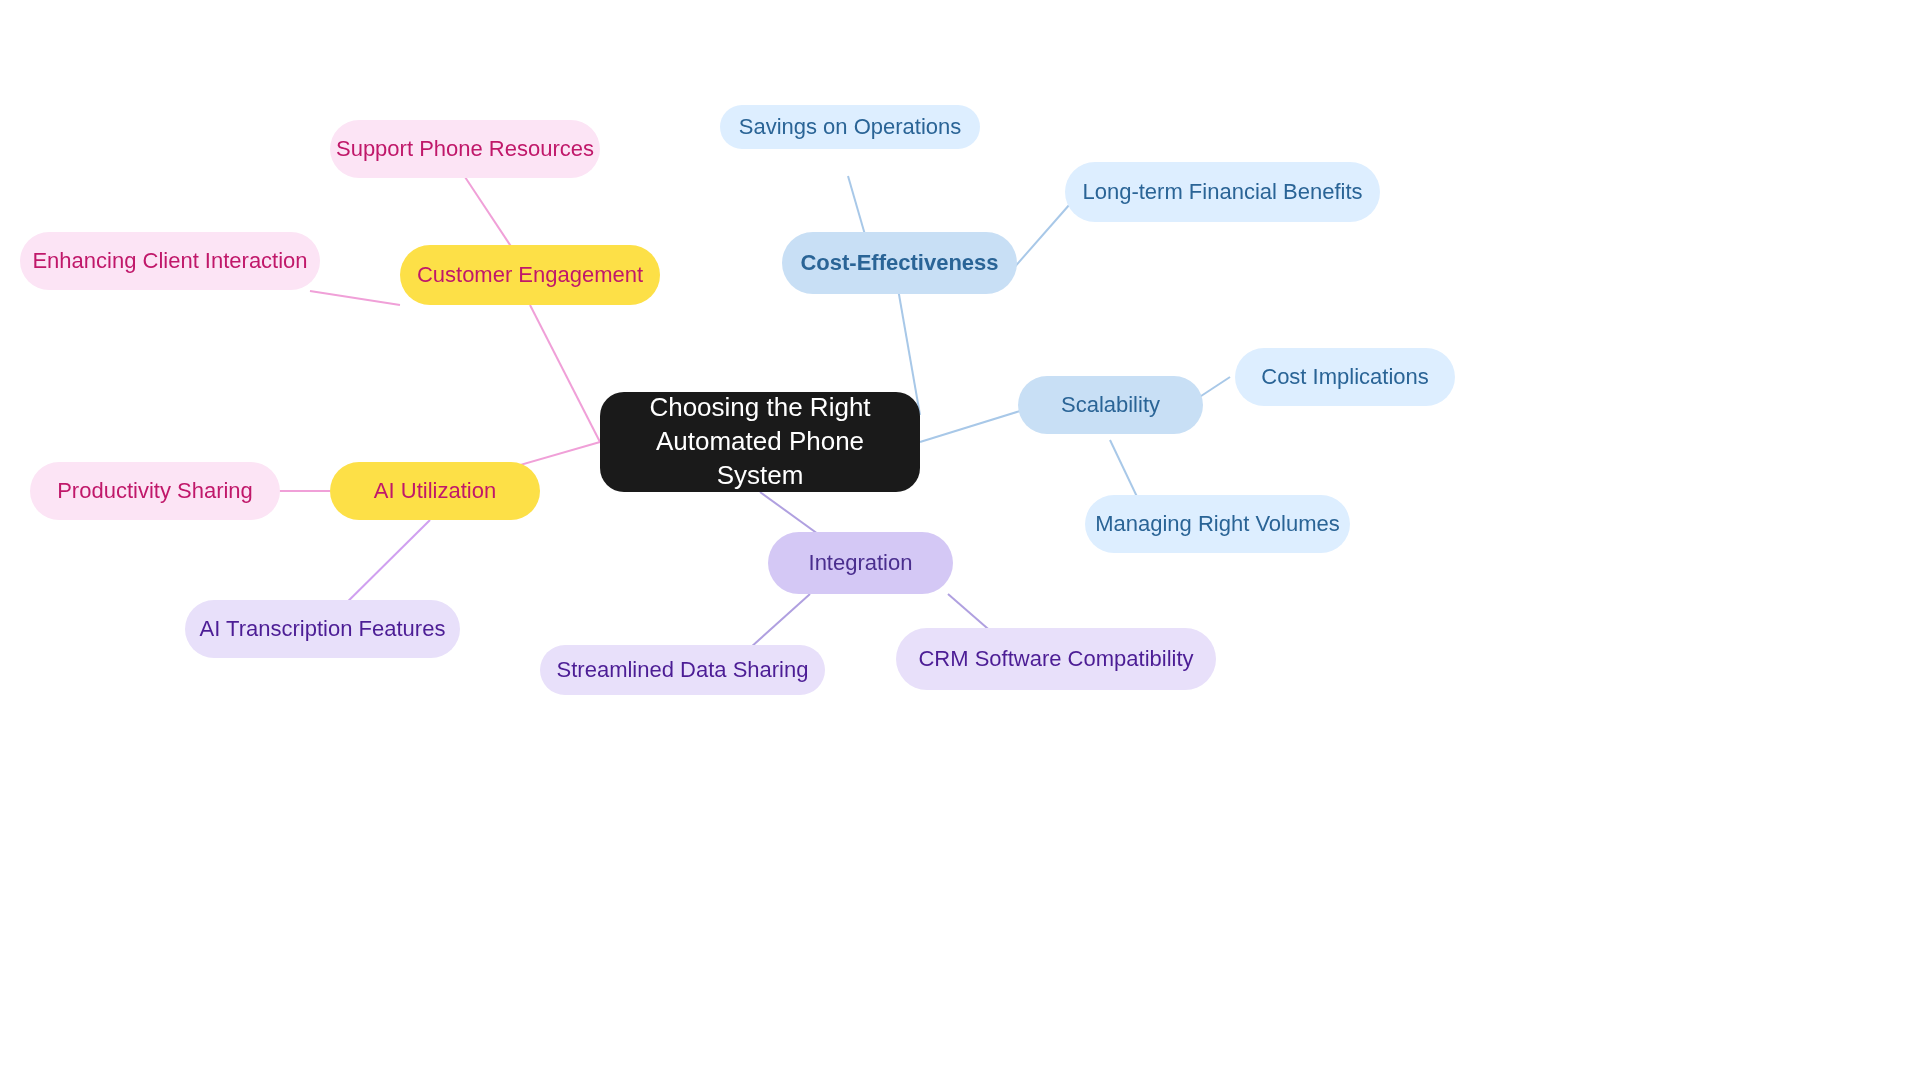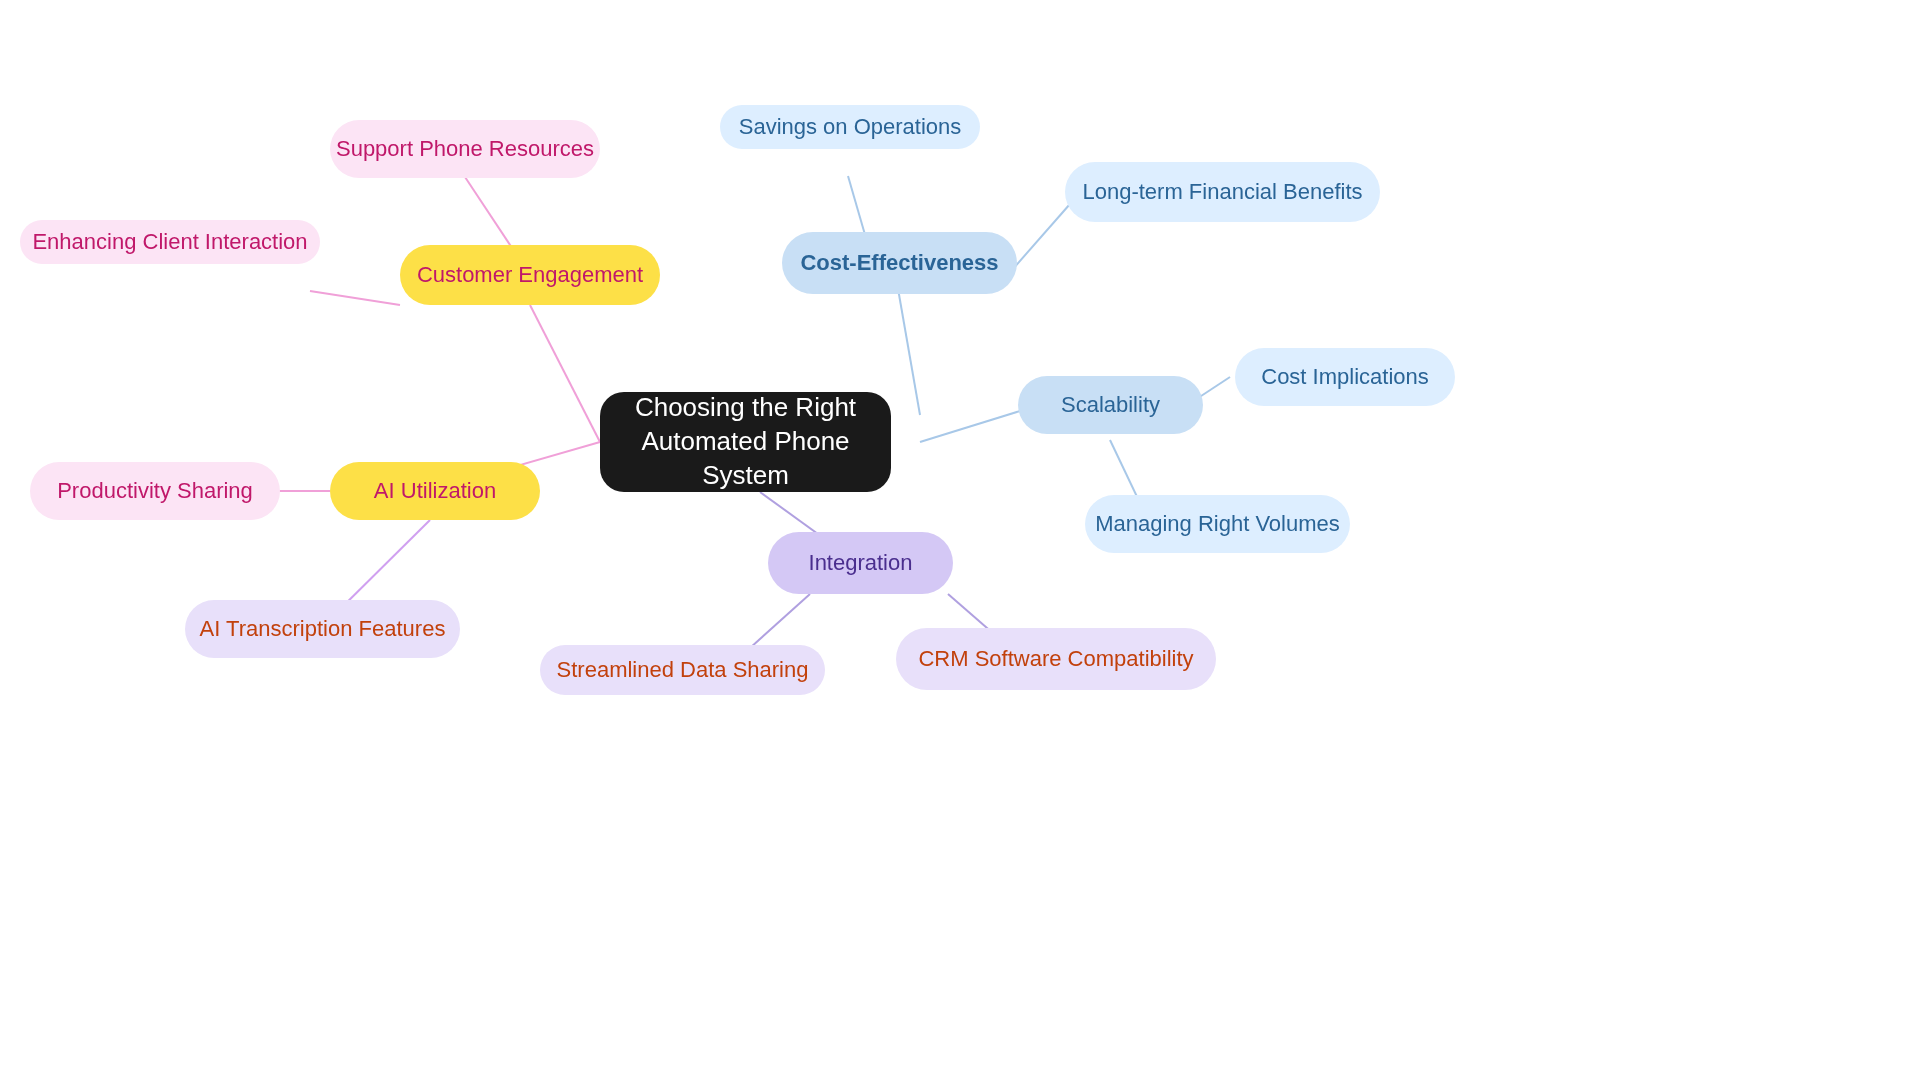--- a/index.html
+++ b/index.html
@@ -59,21 +59,21 @@
     .node.blue-light {
       background: #ddeeff;
       color: #2a6496;
     }
     .node.purple {
       background: #d4c8f5;
       color: #4a2e8e;
     }
     .node.purple-light {
       background: #e8e0fa;
-      color: #c2410c;
+      color: #4c1d95;
     }
   </style>
 </head>
 <body>
 
 <svg id="connections">
 
   <line x1="600" y1="442" x2="530" y2="305" stroke="#f0a0d8" stroke-width="2"></line>
 
   <line x1="530" y1="275" x2="465" y2="177" stroke="#f0a0d8" stroke-width="2"></line>
@@ -98,27 +98,27 @@
 
   <line x1="1110" y1="440" x2="1150" y2="524" stroke="#a8c8e8" stroke-width="2"></line>
 
   <line x1="760" y1="492" x2="858" y2="563" stroke="#b0a0e0" stroke-width="2"></line>
 
   <line x1="810" y1="594" x2="750" y2="648" stroke="#b0a0e0" stroke-width="2"></line>
 
   <line x1="948" y1="594" x2="1010" y2="648" stroke="#b0a0e0" stroke-width="2"></line>
 </svg>
 
-<div class="node center" style="left:600px; top:392px; width:291px; height:100px;">Choosing the Right Automated Phone System</div>
+<div class="node center" style="left:600px; top:392px; width:320px; height:100px;">Choosing the Right Automated Phone System</div>
 
 <div class="node pink" style="left:400px; top:245px; width:260px; height:60px;">Customer Engagement</div>
 
 <div class="node pink-light" style="left:330px; top:120px; width:270px; height:58px;">Support Phone Resources</div>
 
-<div class="node pink-light" style="left:20px; top:220px; width:300px; height:44px;">Enhancing Client Interaction</div>
+<div class="node pink-light" style="left:20px; top:232px; width:300px; height:58px;">Enhancing Client Interaction</div>
 
 <div class="node pink" style="left:330px; top:462px; width:210px; height:58px;">AI Utilization</div>
 
 <div class="node pink-light" style="left:30px; top:462px; width:250px; height:58px;">Productivity Sharing</div>
 
 <div class="node purple-light" style="left:185px; top:600px; width:275px; height:58px;">AI Transcription Features</div>
 
 <div class="node blue" style="left:782px; top:232px; width:235px; height:62px;font-weight:bold;">Cost-Effectiveness</div>
 
 <div class="node blue-light" style="left:720px; top:105px; width:260px; height:44px;">Savings on Operations</div>

